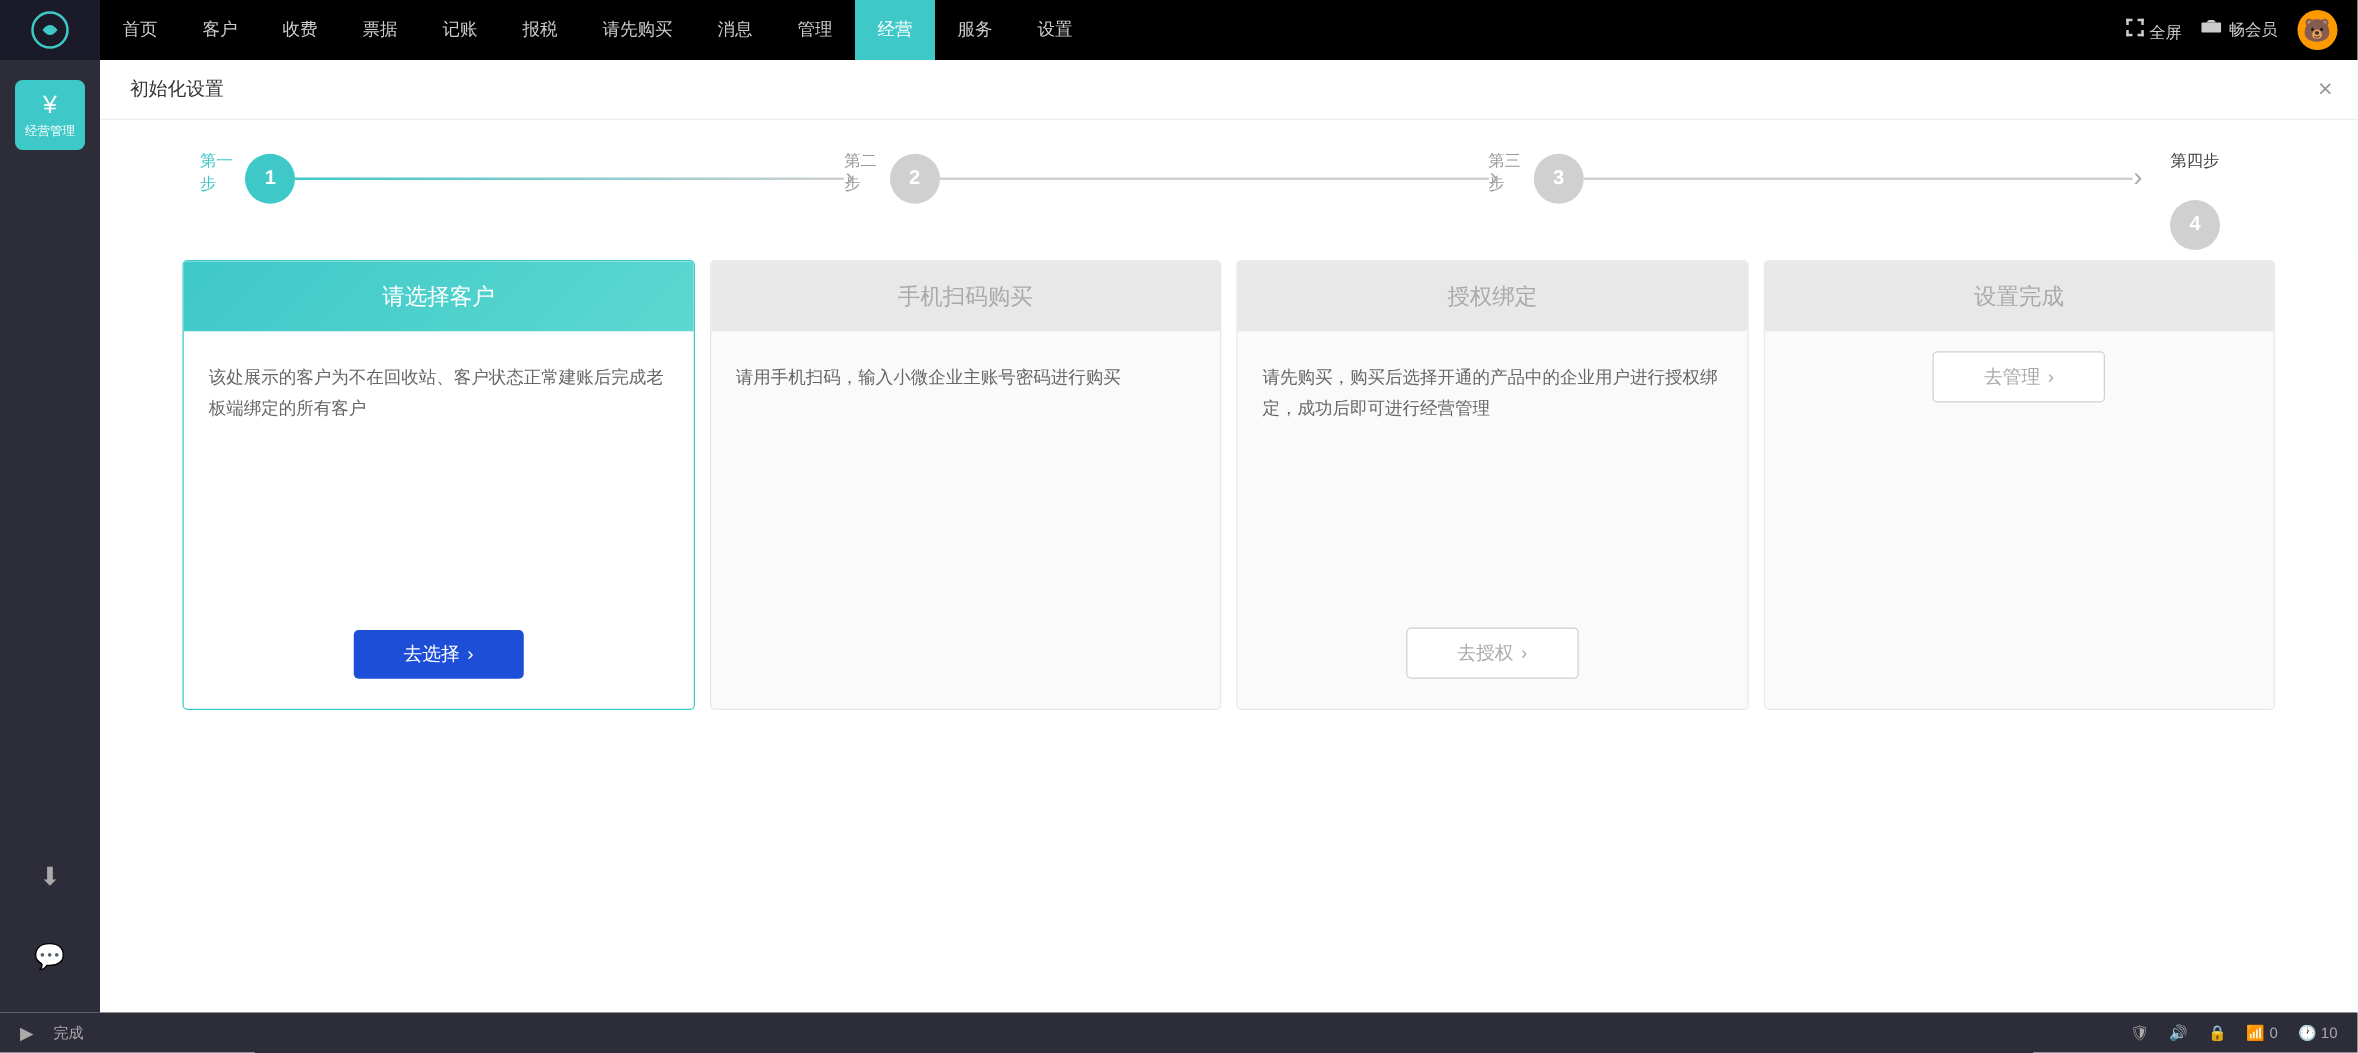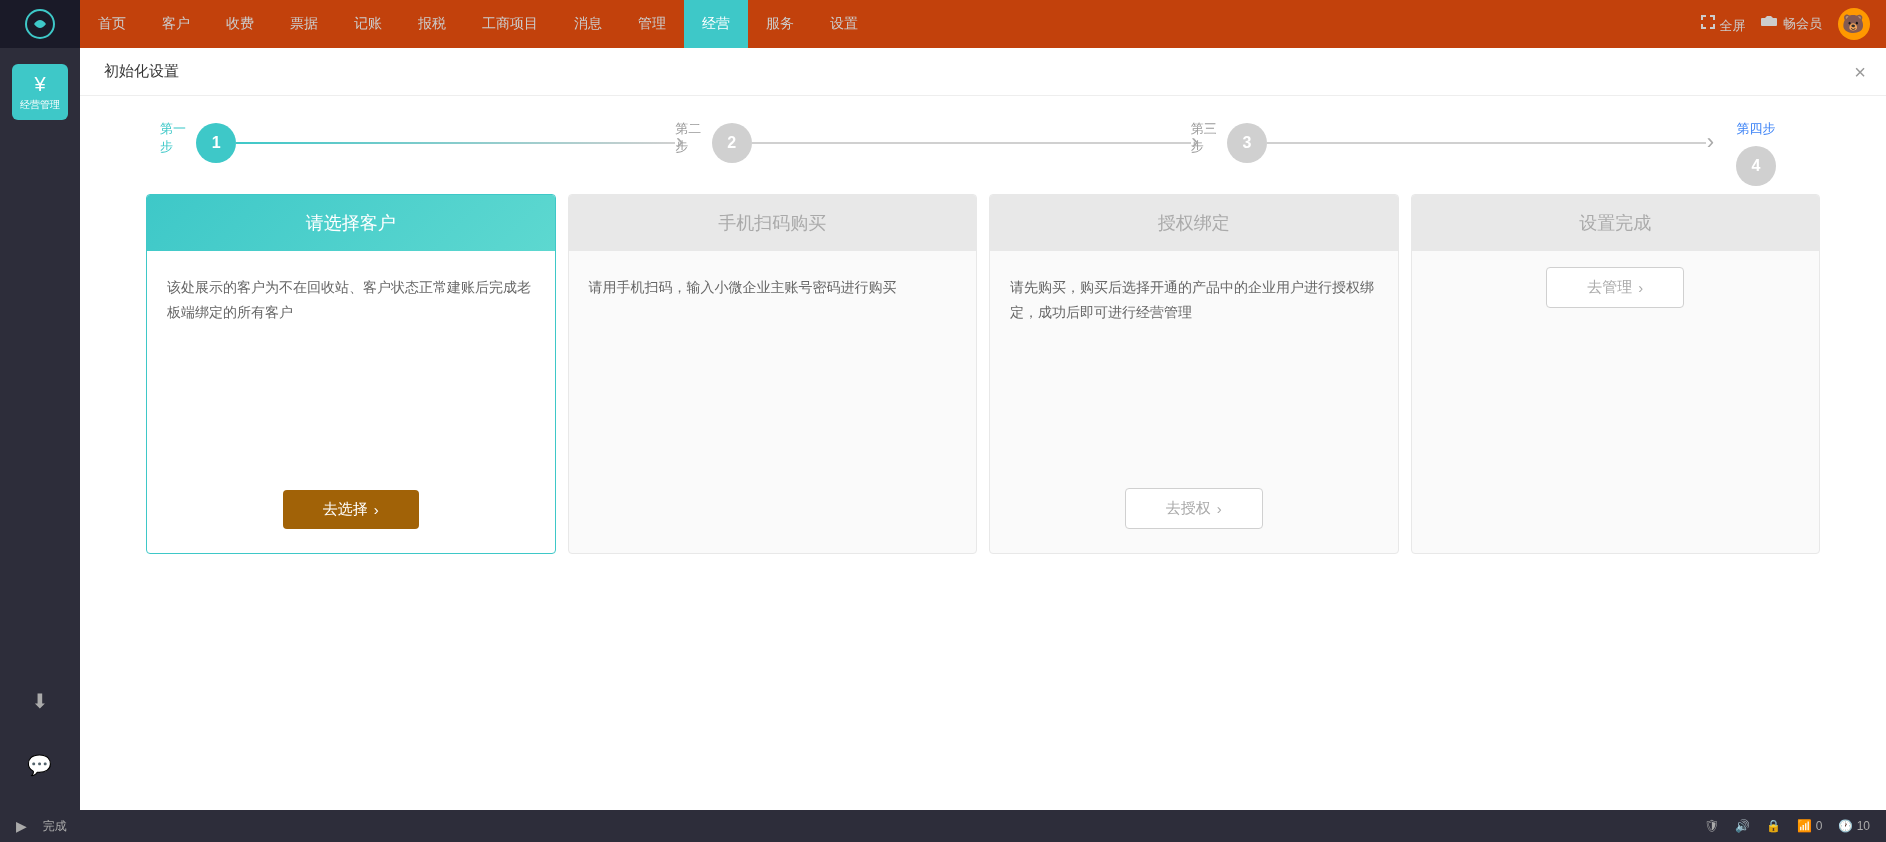--- a/index.html
+++ b/index.html
@@ -1,21 +1,21 @@
 <!DOCTYPE html>
 <html><head>
   <meta charset="utf-8">
   <style>
     * { box-sizing: border-box; margin: 0; padding: 0; }
     body { font-family: 'Microsoft YaHei', '微软雅黑', sans-serif; background: #f0f2f5; width: 1886px; height: 842px; overflow: hidden; }
 
     
     .top-nav {
       height: 48px;
-      background: #c2410c;
+      background: #000000;
       display: flex;
       align-items: center;
       padding: 0 0 0 80px;
       position: relative;
     }
     .top-nav-items {
       display: flex;
       align-items: center;
       gap: 0;
       flex: 1;
@@ -190,21 +190,21 @@
       flex: 1;
     }
 
     .card-footer {
       padding: 16px 20px 24px;
       display: flex;
       justify-content: center;
     }
 
     .btn-primary {
-      background: #a16207;
+      background: #1d4ed8;
       color: #fff;
       border: none;
       border-radius: 4px;
       padding: 10px 40px;
       font-size: 15px;
       cursor: pointer;
       display: flex;
       align-items: center;
       gap: 6px;
     }
@@ -257,21 +257,21 @@
     </div>
   </div>
 
   <div class="top-nav-items">
     <div class="nav-item">首页</div>
     <div class="nav-item">客户</div>
     <div class="nav-item">收费</div>
     <div class="nav-item">票据</div>
     <div class="nav-item">记账</div>
     <div class="nav-item">报税</div>
-    <div class="nav-item">工商项目</div>
+    <div class="nav-item">请先购买</div>
     <div class="nav-item">消息</div>
     <div class="nav-item">管理</div>
     <div class="nav-item active">经营</div>
     <div class="nav-item">服务</div>
     <div class="nav-item">设置</div>
   </div>
 
   <div class="top-nav-right">
     <span>
       <svg width="16" height="16" viewBox="0 0 16 16" fill="#ccc">
@@ -348,21 +348,21 @@
         <div style="font-size:13px;color:#999;margin-bottom:10px;">第三步</div>
         <div style="display:flex;align-items:center;width:100%;">
           <div style="width:40px;height:40px;border-radius:50%;background:#d0d0d0;display:flex;align-items:center;justify-content:center;color:#fff;font-size:16px;font-weight:bold;flex-shrink:0;">3</div>
           <div style="flex:1;height:2px;background:#d0d0d0;position:relative;">
             <span style="position:absolute;right:-8px;top:50%;transform:translateY(-55%);color:#aaa;font-size:22px;">›</span>
           </div>
         </div>
       </div>
 
       <div style="display:flex;flex-direction:column;align-items:center;min-width:100px;">
-        <div style="font-size:13px;color:#3b82f6;margin-bottom:8px;">第四步</div>
+        <div style="font-size:13px;color:#404040;margin-bottom:22px;">第四步</div>
         <div style="display:flex;align-items:center;">
           <div style="width:40px;height:40px;border-radius:50%;background:#d0d0d0;display:flex;align-items:center;justify-content:center;color:#fff;font-size:16px;font-weight:bold;">4</div>
         </div>
       </div>
     </div>
 
     <div class="cards-row">
 
       <div class="step-card active">
         <div class="card-title-bar active">请选择客户</div>

